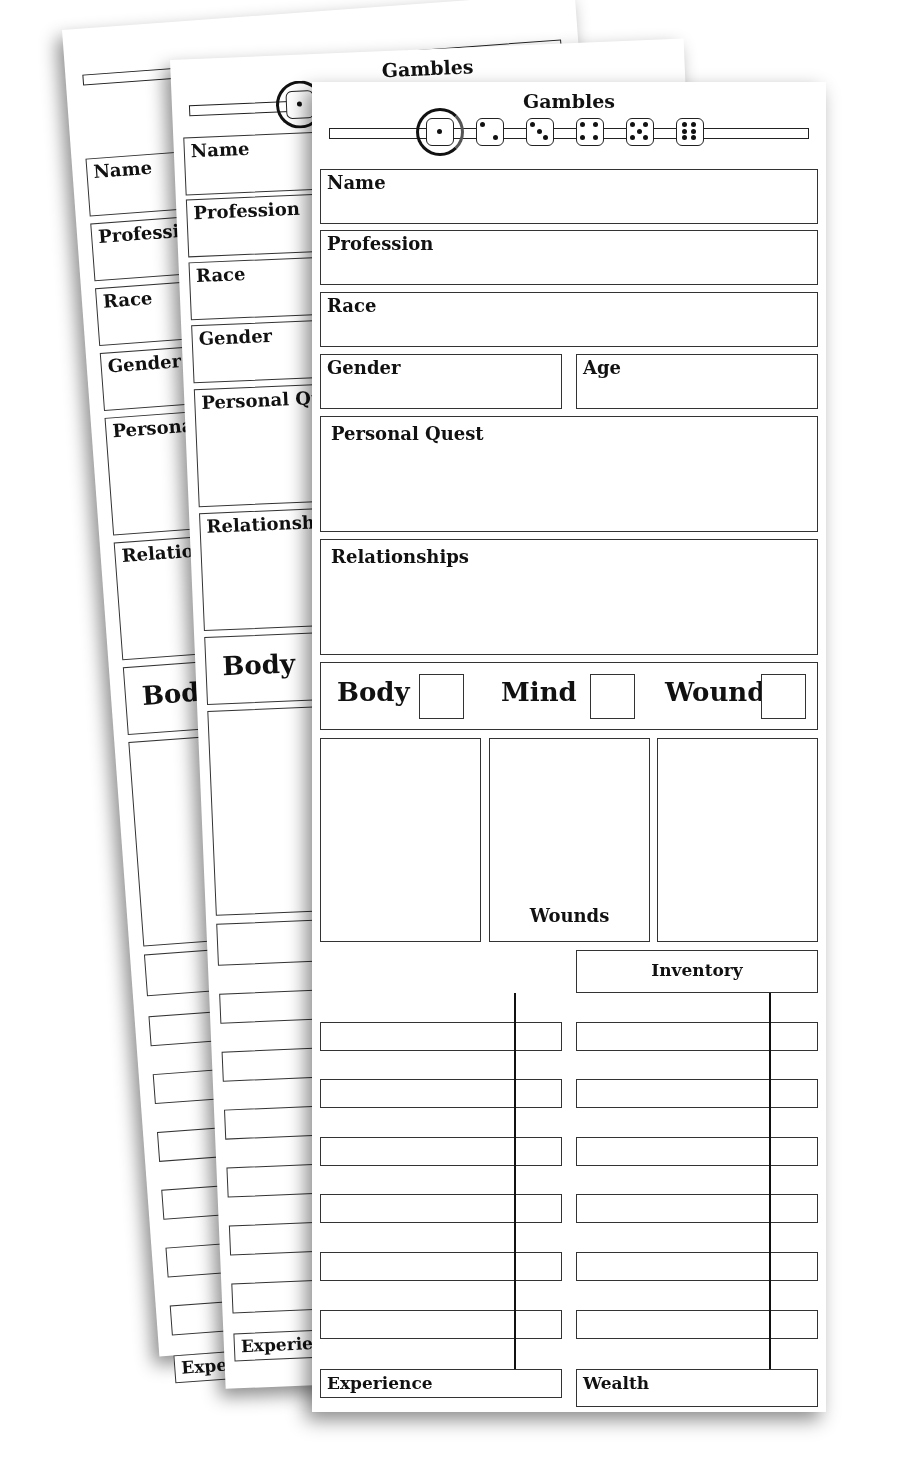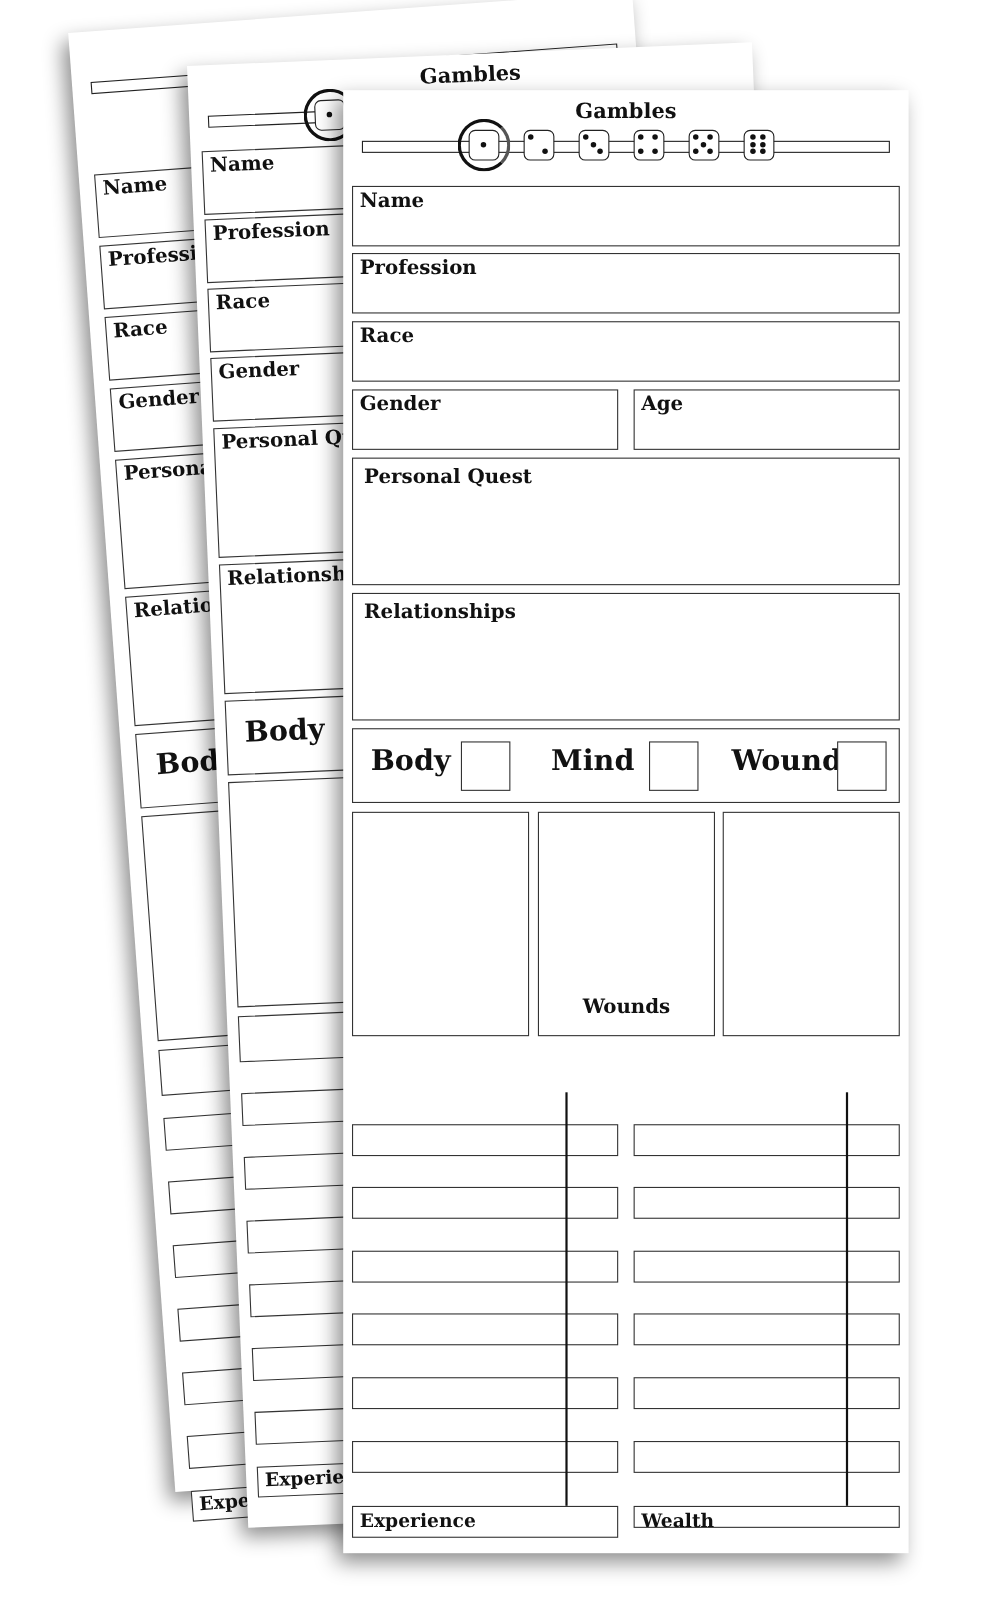--- a/index.html
+++ b/index.html
@@ -168,20 +168,23 @@
     <span class="lbl big" style="left:344px;top:14px;">Wounds</span>
     <div class="box" style="left:440px;top:11px;width:45px;height:45px;"></div>
   </div>
 
   <div class="box" style="left:8px;top:656px;width:161px;height:204px;"></div>
   <div class="box" style="left:177px;top:656px;width:161px;height:204px;">
       <span class="lbl center" style="top:166px;">Wounds</span>
     </div>
   <div class="box" style="left:345px;top:656px;width:161px;height:204px;"></div>
 
+  <div class="box" style="left:264px;top:868px;width:242px;height:43px;">
+      <span class="lbl center small" style="top:9px;">Inventory</span>
+    </div>
 
   <div class="box" style="left:8px;top:940px;width:242px;height:29px;"></div>
   <div class="box" style="left:8px;top:997px;width:242px;height:29px;"></div>
   <div class="box" style="left:8px;top:1055px;width:242px;height:29px;"></div>
   <div class="box" style="left:8px;top:1112px;width:242px;height:29px;"></div>
   <div class="box" style="left:8px;top:1170px;width:242px;height:29px;"></div>
   <div class="box" style="left:8px;top:1228px;width:242px;height:29px;"></div>
 
   <div class="box" style="left:264px;top:940px;width:242px;height:29px;"></div>
   <div class="box" style="left:264px;top:997px;width:242px;height:29px;"></div>
@@ -189,16 +192,16 @@
   <div class="box" style="left:264px;top:1112px;width:242px;height:29px;"></div>
   <div class="box" style="left:264px;top:1170px;width:242px;height:29px;"></div>
   <div class="box" style="left:264px;top:1228px;width:242px;height:29px;"></div>
 
   <div class="vline" style="left:202px;top:911px;height:376px;"></div>
   <div class="vline" style="left:457px;top:911px;height:376px;"></div>
 
   <div class="box" style="left:8px;top:1287px;width:242px;height:29px;">
       <span class="lbl small" style="top:3px;">Experience</span>
     </div>
-  <div class="box" style="left:264px;top:1287px;width:242px;height:20px;">
+  <div class="box" style="left:264px;top:1287px;width:242px;height:38px;">
       <span class="lbl small" style="top:3px;">Wealth</span>
     </div>
 </div>
 
 </body></html>

